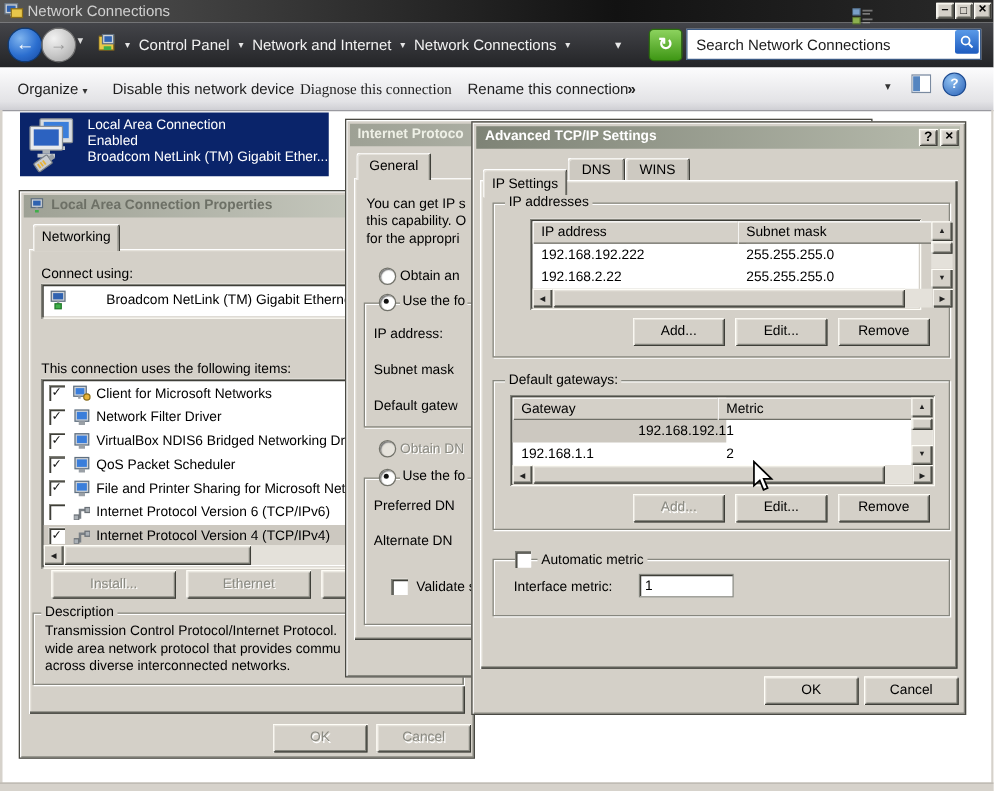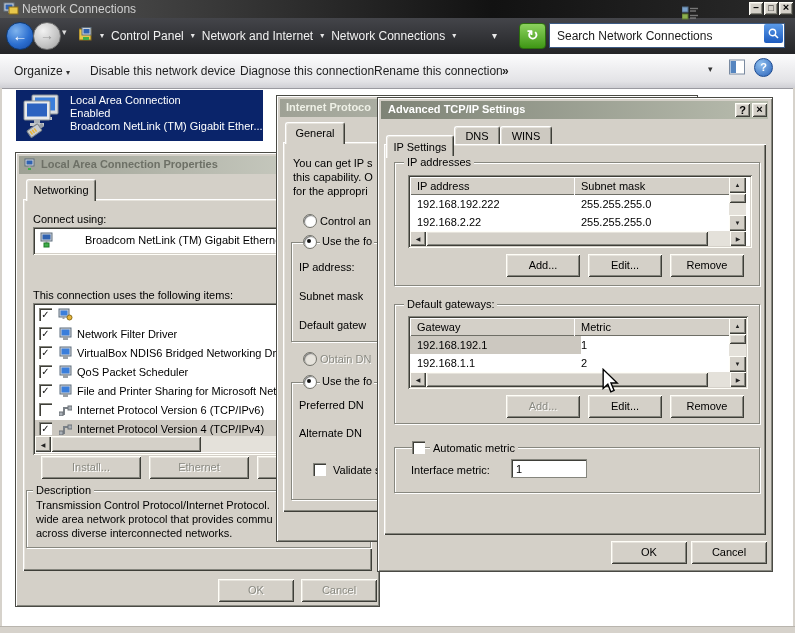--- a/index.html
+++ b/index.html
@@ -90,21 +90,21 @@
       </span>
     </div>
   </div>
 
   <div class="a" style="left:0;top:54px;width:795px;height:34px;background:linear-gradient(#fcfcfd,#e3e3e6 80%,#cfcfd4);border-bottom:1px solid #9a9aa0;">
     <span class="a cmditem" style="left:14px;top:7px;">
       <span>Organize</span>
       <span style="font-size:8px;color:#333;">▾</span>
     </span>
     <span class="a cmditem" style="left:90px;top:7px;">Disable this network device</span>
-    <span class="a cmditem" style="left:240px;top:7px;">Diagnose this connection</span>
+    <span class="a cmditem" style="left:240px;top:7px;font-family:Liberation Serif, serif;">Diagnose this connection</span>
     <span class="a cmditem" style="left:374px;top:7px;">Rename this connection</span>
     <span class="a cmditem" style="left:502px;top:7px;font-weight:bold;">»</span>
     <span class="a" style="left:682px;top:60px;margin-top:-54px;top:6px;">
       <svg width="17" height="15" viewBox="0 0 17 15">
           <rect x="0" y="1" width="6" height="5" fill="#7aa0c8" stroke="#55708c"></rect>
           <line x1="8" y1="2.5" x2="16" y2="2.5" stroke="#777" stroke-width="1.4"></line>
           <line x1="8" y1="5" x2="14" y2="5" stroke="#999" stroke-width="1"></line>
           <rect x="0" y="8" width="6" height="5" fill="#8cb04e" stroke="#5e7a32"></rect>
           <line x1="8" y1="9.5" x2="16" y2="9.5" stroke="#777" stroke-width="1.4"></line>
           <line x1="8" y1="12" x2="14" y2="12" stroke="#999" stroke-width="1"></line>
@@ -186,20 +186,21 @@
     <div class="a sunken" style="left:17px;top:150px;width:332px;height:152px;z-index:2;">
 
       <div class="a" style="left:2px;top:3px;width:328px;height:19px;">
         <span class="a cb" style="left:4px;top:2px;">✓</span>
         <span class="a" style="left:23px;top:2px;"><svg width="15" height="14" viewBox="0 0 15 14">
               <rect x="1" y="1" width="10" height="8" fill="#cfd3d8" stroke="#5f6f7f"></rect>
               <rect x="2.5" y="2.5" width="7" height="5" fill="#3a7edb"></rect>
               <rect x="4.5" y="9" width="2" height="2" fill="#9aa0a6"></rect>
               <circle cx="11.5" cy="9.5" r="2.5" fill="#e8b43a" stroke="#8a6d1a"></circle>
             </svg></span>
+        <span class="a nowrap" style="left:42px;top:3px;width:284px;">Client for Microsoft Networks</span>
       </div>
       <div class="a" style="left:2px;top:22px;width:328px;height:19px;">
         <span class="a cb" style="left:4px;top:2px;">✓</span>
         <span class="a" style="left:23px;top:2px;"><svg width="15" height="14" viewBox="0 0 15 14">
               <rect x="2" y="1" width="11" height="9" fill="#cfd3d8" stroke="#5f6f7f"></rect>
               <rect x="3.5" y="2.5" width="8" height="6" fill="#3a7edb"></rect>
               <rect x="5" y="10" width="5" height="3" fill="#9aa0a6"></rect>
             </svg></span>
         <span class="a nowrap" style="left:42px;top:3px;width:284px;">Network Filter Driver</span>
       </div>
@@ -281,21 +282,21 @@
     </div>
     <div class="a panel" style="left:6px;top:46px;width:408px;height:370px;z-index:1;"></div>
 
     <div class="a" style="left:16px;top:60px;width:390px;line-height:14px;z-index:2;">
       <div class="nowrap">You can get IP s</div>
       <div class="nowrap">this capability. O</div>
       <div class="nowrap">for the appropri</div>
     </div>
 
     <span class="a rad" style="left:26px;top:118px;z-index:2;"></span>
-    <span class="a nowrap" style="left:43px;top:119px;z-index:2;">Control an</span>
+    <span class="a nowrap" style="left:43px;top:119px;z-index:2;">Obtain an</span>
 
     <div class="a gb" style="left:14px;top:146px;width:390px;height:98px;z-index:2;"></div>
     <span class="a rad sel" style="left:26px;top:139px;z-index:3;background:#fff;"></span>
     <span class="a nowrap" style="left:43px;top:139px;z-index:3;background:#d4d0c8;padding:0 2px;">Use the fo</span>
 
     <span class="a nowrap" style="left:22px;top:165px;z-index:3;">IP address:</span>
     <span class="a nowrap" style="left:22px;top:194px;z-index:3;">Subnet mask</span>
     <span class="a nowrap" style="left:22px;top:223px;z-index:3;">Default gatew</span>
 
     <span class="a rad" style="left:26px;top:256px;z-index:2;background:#e6e3dc;"></span>
@@ -326,21 +327,21 @@
       <span>DNS</span>
     </div>
     <div class="a tab" style="left:122px;top:28px;width:50px;height:19px;line-height:19px;z-index:1;background:#cdc9c1;">
       <span>WINS</span>
     </div>
     <div class="a panel" style="left:6px;top:46px;width:382px;height:391px;z-index:2;"></div>
 
     <div class="a gb" style="left:16px;top:64px;width:364px;height:122px;z-index:3;"></div>
     <span class="gblabel" style="left:26px;top:58px;z-index:4;">IP addresses</span>
 
-    <div class="a sunken" style="left:30px;top:77px;width:344px;height:73px;z-index:4;">
+    <div class="a sunken" style="left:46px;top:77px;width:313px;height:73px;z-index:4;">
       <div class="a hc" style="left:2px;top:2px;width:164px;height:18px;">IP address</div>
       <div class="a hc" style="left:166px;top:2px;width:155px;height:18px;">Subnet mask</div>
       <div class="a cell nowrap" style="left:2px;top:20px;width:164px;height:18px;">192.168.192.222</div>
       <div class="a cell nowrap" style="left:166px;top:20px;width:155px;height:18px;">255.255.255.0</div>
       <div class="a cell nowrap" style="left:2px;top:38px;width:164px;height:18px;">192.168.2.22</div>
       <div class="a cell nowrap" style="left:166px;top:38px;width:155px;height:18px;">255.255.255.0</div>
 
       <div class="a track" style="left:321px;top:2px;width:17px;height:54px;">
         <span class="a scb" style="left:0;top:0;width:17px;height:16px;">▲</span>
         <span class="a raised" style="left:0;top:16px;width:17px;height:10px;"></span>
@@ -356,21 +357,21 @@
     <div class="a btn" style="left:128px;top:156px;width:74px;height:23px;line-height:23px;z-index:4;">Add...</div>
     <div class="a btn" style="left:210px;top:156px;width:74px;height:23px;line-height:23px;z-index:4;">Edit...</div>
     <div class="a btn" style="left:292px;top:156px;width:74px;height:23px;line-height:23px;z-index:4;">Remove</div>
 
     <div class="a gb" style="left:16px;top:206px;width:364px;height:118px;z-index:3;"></div>
     <span class="gblabel" style="left:26px;top:200px;z-index:4;text-align:center;">Default gateways:</span>
 
     <div class="a sunken" style="left:30px;top:218px;width:340px;height:73px;z-index:4;">
       <div class="a hc" style="left:2px;top:2px;width:164px;height:18px;">Gateway</div>
       <div class="a hc" style="left:166px;top:2px;width:155px;height:18px;">Metric</div>
-      <div class="a cell nowrap selrow" style="left:2px;top:20px;width:164px;height:18px;">192.168.192.1</div>
+      <div class="a cell nowrap selrow" style="left:2px;top:20px;width:164px;height:18px;text-align:right;">192.168.192.1</div>
       <div class="a cell nowrap" style="left:166px;top:20px;width:155px;height:18px;">1</div>
       <div class="a cell nowrap" style="left:2px;top:38px;width:164px;height:18px;">192.168.1.1</div>
       <div class="a cell nowrap" style="left:166px;top:38px;width:155px;height:18px;">2</div>
       <div class="a track" style="left:321px;top:2px;width:17px;height:54px;">
         <span class="a scb" style="left:0;top:0;width:17px;height:16px;">▲</span>
         <span class="a raised" style="left:0;top:16px;width:17px;height:10px;"></span>
         <span class="a scb" style="left:0;top:38px;width:17px;height:16px;">▼</span>
       </div>
       <div class="a track" style="left:2px;top:56px;width:336px;height:15px;">
         <span class="a scb" style="left:0;top:0;width:16px;height:15px;">◀</span>

